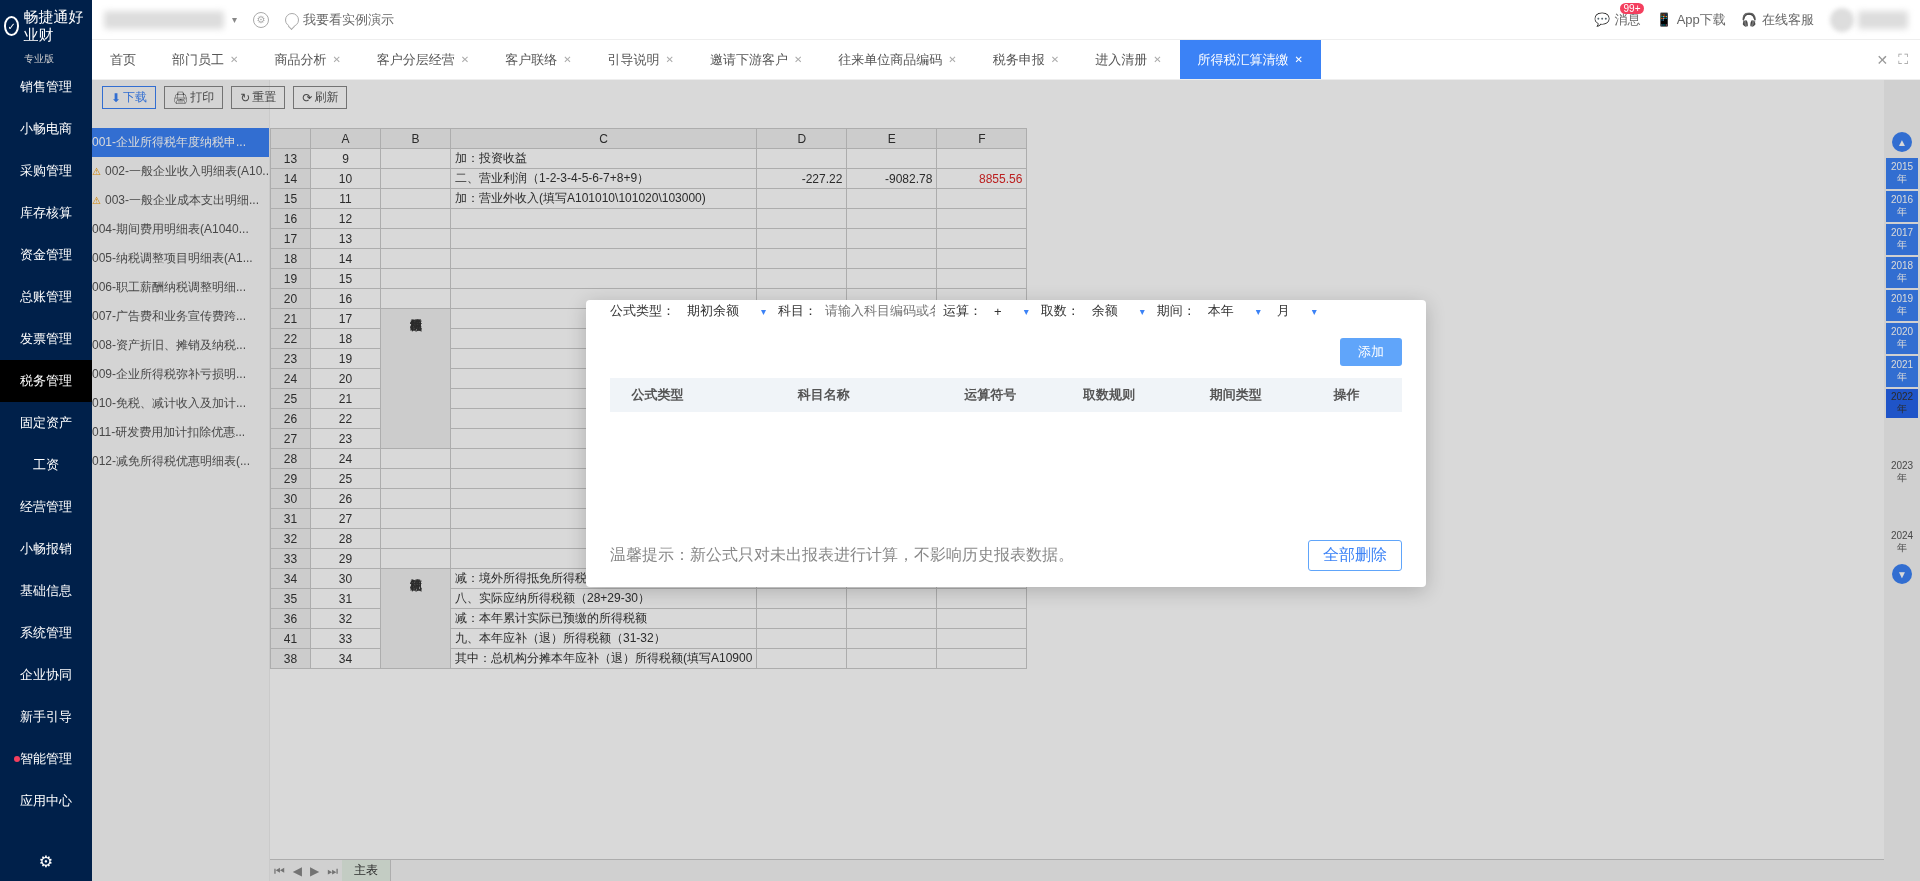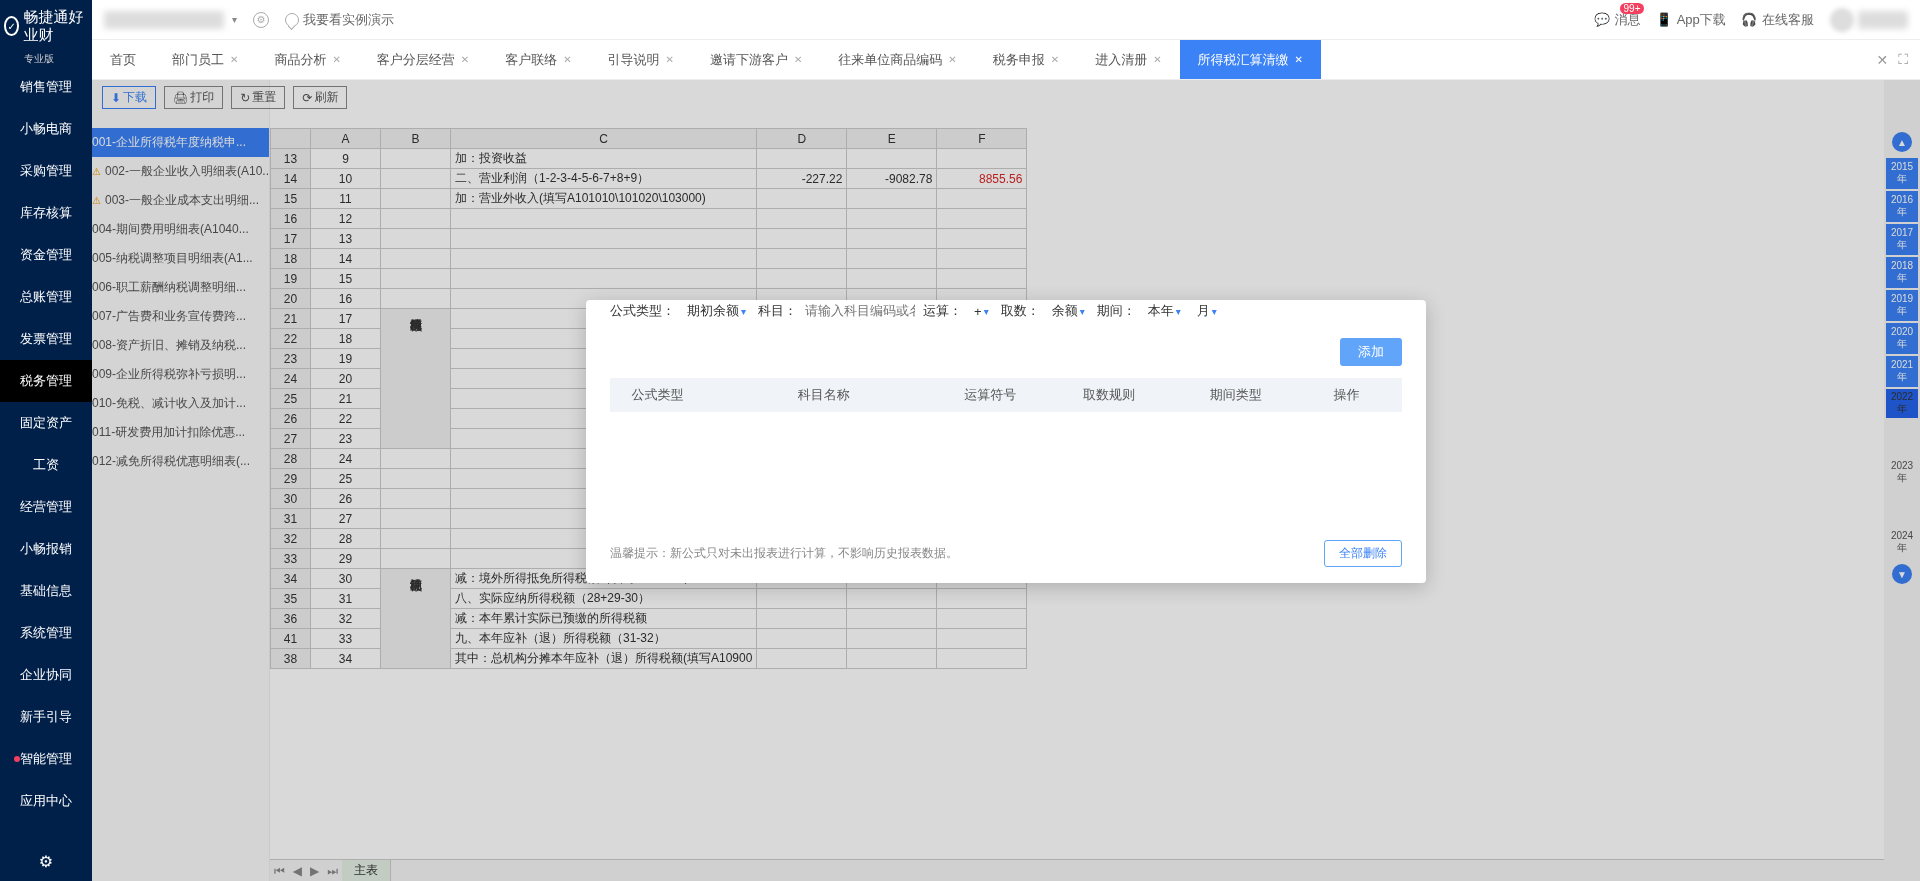--- a/index.html
+++ b/index.html
@@ -86,27 +86,27 @@
 .rail-arrow { width: 20px; height: 20px; border-radius: 50%; background: #3b82f6; color: #fff; display: flex; align-items: center; justify-content: center; font-size: 10px; margin: 4px 0; }
 
 
 .mask { position: absolute; inset: 0; background: rgba(0,0,0,0.15); z-index: 50; }
 .modal { position: absolute; top: 220px; left: 50%; transform: translateX(-50%); width: 840px; background: #fff; z-index: 60; border-radius: 4px; box-shadow: 0 4px 20px rgba(0,0,0,0.2); }
 .modal-hd { padding: 16px; text-align: center; font-size: 15px; position: relative; }
 .modal-close { position: absolute; right: 12px; top: 12px; font-size: 16px; color: #999; cursor: pointer; }
 .modal-body { padding: 0 24px 16px; }
 .form-row { display: flex; align-items: center; gap: 8px; font-size: 13px; margin-bottom: 16px; flex-wrap: nowrap; }
 .form-label { color: #333; }
-.sel { display: flex; align-items: center; gap: 2px; padding: 2px 4px; color: #333; }
+.sel { display: flex; align-items: center; gap: 22px; padding: 2px 4px; color: #333; }
 .sel .chv { color: #3b82f6; font-size: 10px; }
 .inp { border: none; border-bottom: 1px solid transparent; width: 110px; font-size: 13px; color: #999; }
 .add-btn { margin-left: auto; background: #60a5fa; color: #fff; padding: 5px 18px; border-radius: 3px; font-size: 13px; cursor: pointer; }
 .modal-tbl { width: 100%; border-collapse: collapse; margin-bottom: 120px; }
-.modal-tbl th { background: #f0f4f8; padding: 8px 4px; font-size: 13px; font-weight: normal; color: #555; border: none; }
-.tips-row { display: flex; align-items: center; justify-content: space-between; font-size: 12px; padding-top: 8px; }
+.modal-tbl th { background: #f0f4f8; padding: 8px 4px; font-size: 13px; font-weight: bold; color: #555; border: none; }
+.tips-row { display: flex; align-items: center; justify-content: space-between; font-size: 16px; padding-top: 8px; }
 .tips { color: #888; }
 .del-all { border: 1px solid #60a5fa; color: #3b82f6; padding: 4px 14px; border-radius: 3px; cursor: pointer; }
 
 ::-webkit-scrollbar { width: 10px; height: 10px; }
 ::-webkit-scrollbar-thumb { background: #ccc; border-radius: 5px; }
 </style>
 </head>
 <body>
 
 <div class="app">

